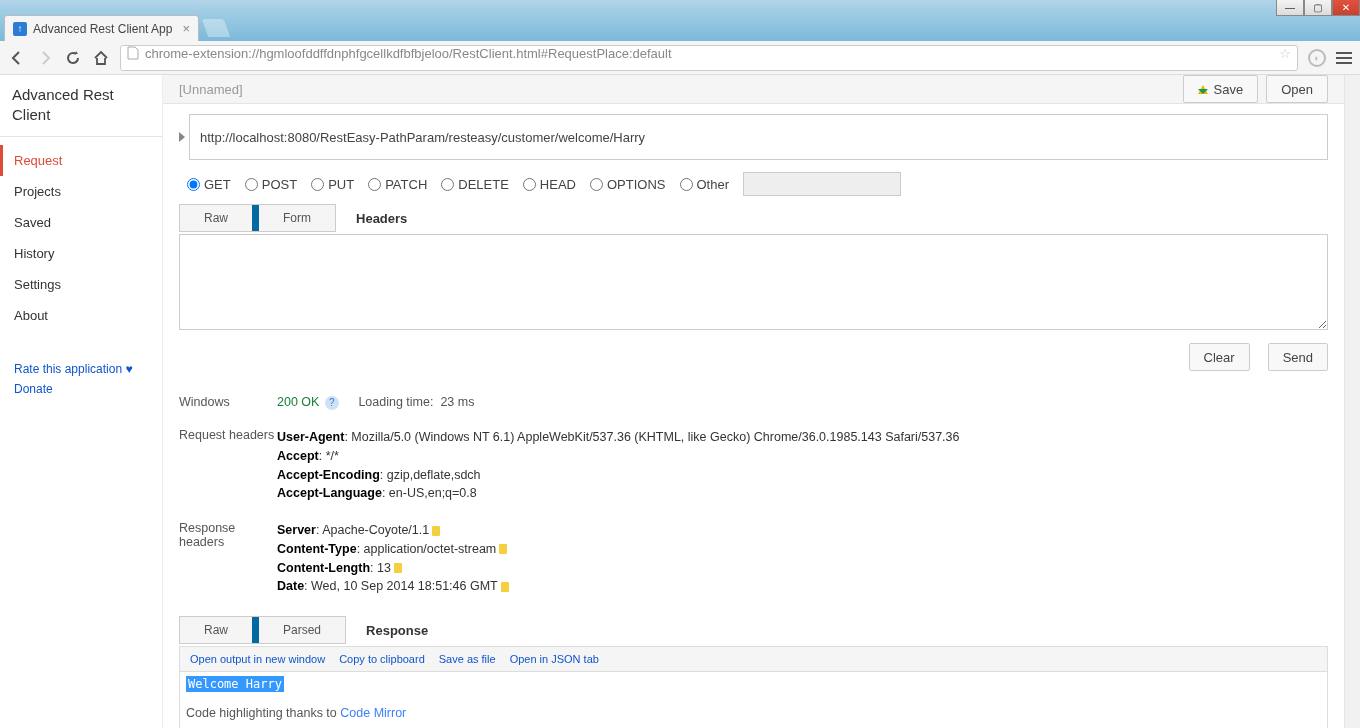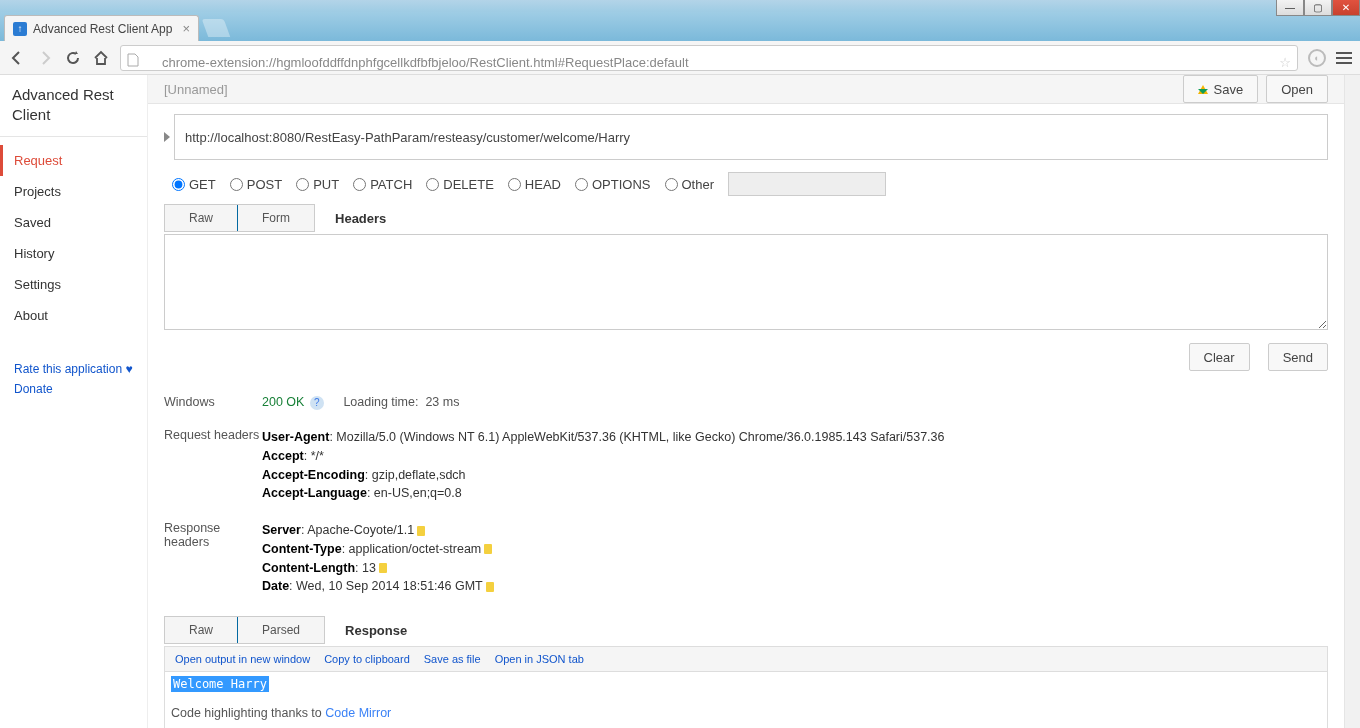--- a/index.html
+++ b/index.html
@@ -14,31 +14,31 @@
   
   .tab-bar { height: 29px; background: linear-gradient(#9fcde5,#7bb9da); display: flex; align-items: flex-end; padding-left: 4px; }
   .tab { height: 26px; background: #f5f5f5; border-radius: 3px 3px 0 0; padding: 4px 8px; display: flex; align-items: center; gap: 6px; max-width: 200px; font-size: 12px; color:#444; border:1px solid #bbb; border-bottom:none;}
   .tab-favicon { width: 14px; height: 14px; background: #2b7cd3; border-radius:2px; display:flex;align-items:center;justify-content:center;color:#fff;font-size:10px;font-weight:bold;}
   .tab-close { color: #888; font-size: 13px; cursor: pointer; margin-left:4px;}
   .new-tab { width: 22px; height: 18px; background: rgba(255,255,255,.35); margin-left: 6px; margin-bottom:4px; border-radius:3px 3px 0 0; transform: skewX(20deg);}
   
   .nav-bar { height: 34px; background: #f5f5f5; border-bottom: 1px solid #ddd; display: flex; align-items: center; padding: 0 8px; gap: 10px; }
   .nav-icon { color: #555; cursor: pointer; display:flex;align-items:center;justify-content:center; width:18px;}
   .nav-icon.disabled { color: #bbb; }
-  .addr-bar { flex: 1; height: 26px; border: 1px solid #ccc; border-radius: 3px; background: #fff; display: flex; align-items: flex-end; padding: 0 6px; gap: 23px; }
+  .addr-bar { flex: 1; height: 26px; border: 1px solid #ccc; border-radius: 3px; background: #fff; display: flex; align-items: flex-start; padding: 0 6px; gap: 6px; }
   .page-icon { color:#aaa; }
   .addr-text { flex:1; color:#888; font-size:13px; }
   .star-icon { color:#ccc; }
   .circle-icon { width:18px;height:18px;border:2px solid #bbb;border-radius:50%;display:flex;align-items:center;justify-content:center;color:#bbb;font-size:9px;}
   .menu-icon { display:flex;flex-direction:column;gap:3px;width:16px;}
   .menu-icon span{height:2px;background:#555;}
   
   
   .app { display: flex; height: calc(728px - 75px); }
-  .sidebar { width: 148px; background: #fff; padding: 10px 0; border-right: 1px solid #eee; }
+  .sidebar { width: 163px; background: #fff; padding: 10px 0; border-right: 1px solid #eee; }
   .app-title { padding: 0 12px 12px; font-size: 15px; color: #333; border-bottom: 1px solid #e5e5e5; margin-bottom: 8px; line-height:1.3;}
   .nav-item { padding: 8px 14px; color: #333; cursor: pointer; font-size:13px;}
   .nav-item.active { color: #dd4b39; border-left: 3px solid #dd4b39; padding-left: 11px; }
   .sidebar-links { margin-top: 28px; padding: 0 14px; }
   .sidebar-links a { color: #1155cc; display: block; font-size: 12px; text-decoration: none; padding: 3px 0; cursor:pointer;}
   
   .main { flex: 1; display: flex; flex-direction: column; overflow-y: auto; }
   .scroll-indicator{width:16px;background:#f1f1f1;border-left:1px solid #e5e5e5;}
   
   .topbar { height: 42px; background: #f5f5f5; border-bottom: 1px solid #e5e5e5; display: flex; align-items: center; padding: 0 16px; }
@@ -51,21 +51,21 @@
   .url-row { display: flex; align-items: center; gap: 4px; margin-bottom: 12px; }
   .collapse-tri { width: 0; height: 0; border-top: 5px solid transparent; border-bottom: 5px solid transparent; border-left: 6px solid #888; cursor:pointer;}
   .url-input { flex: 1; height: 46px; border: 1px solid #ccc; padding: 0 10px; font-size: 13px; color:#444;}
   
   .method-row { display: flex; align-items: center; gap: 14px; margin-bottom: 8px; font-size:13px; color:#444; padding-left:8px;}
   .method-row label { display: flex; align-items: center; gap: 4px; cursor:pointer;}
   .other-input { width: 158px; height: 24px; background: #eee; border: 1px solid #ccc; }
   
   .tab-group { display: flex; align-items: center; gap: 20px; margin-bottom: 2px; }
   .tab-btns { display: flex; border: 1px solid #ccc; }
-  .tab-btn { padding: 6px 24px; background: #f5f5f5; cursor: pointer; font-size:12px; color:#555; border-right:1px solid #0369a1;}
+  .tab-btn { padding: 6px 24px; background: #f5f5f5; cursor: pointer; font-size:12px; color:#555; border-right:7px solid #0369a1;}
   .tab-btn:last-child{border-right:none;}
   .section-label { font-weight: bold; color:#333; font-size:13px;}
   
   .headers-box { width: 100%; height: 96px; border: 1px solid #ccc; resize: vertical; margin-bottom: 10px; }
   
   .btn-row { display: flex; justify-content: flex-end; gap: 10px; margin-bottom: 24px; }
   
   .info-grid { display: grid; grid-template-columns: 98px 1fr; row-gap: 18px; margin-bottom: 20px; font-size:12.5px;}
   .info-label { color: #555; }
   .status-val { color: #188038; }

